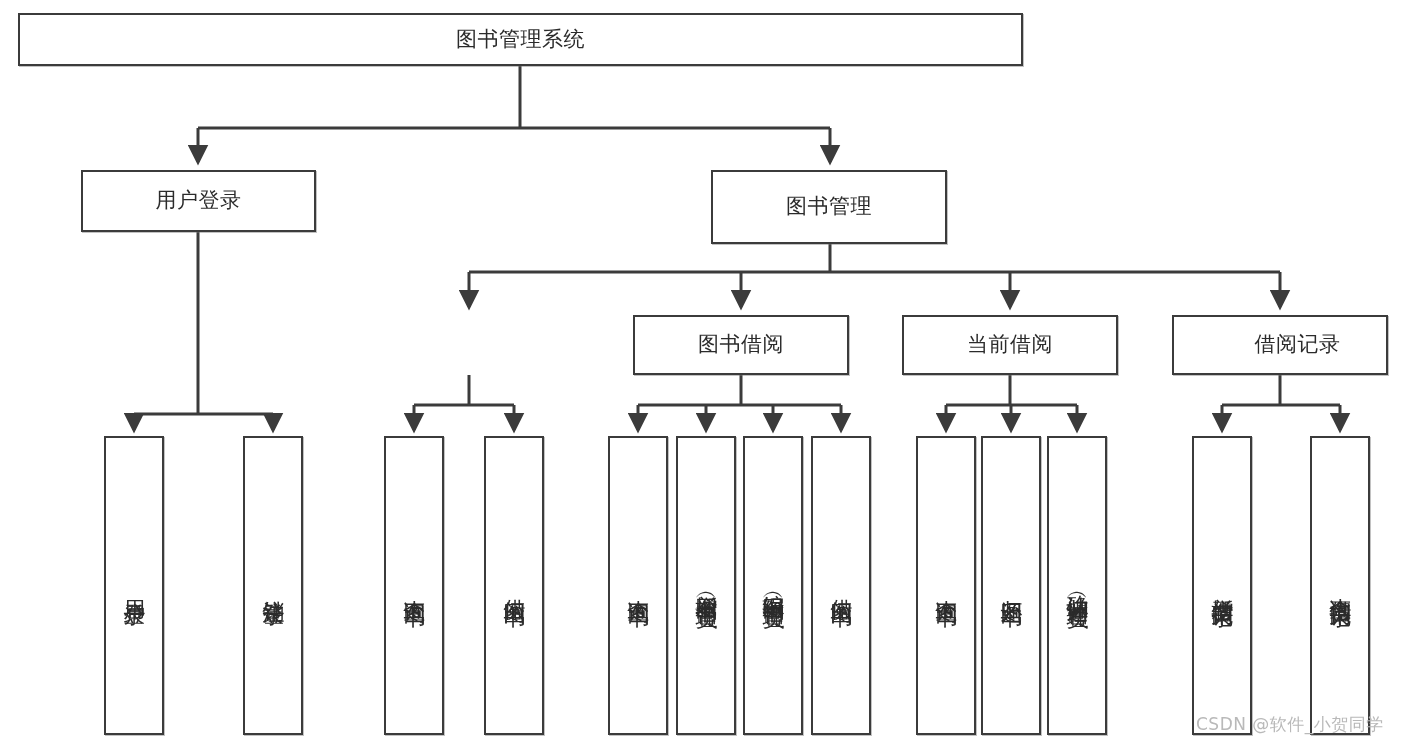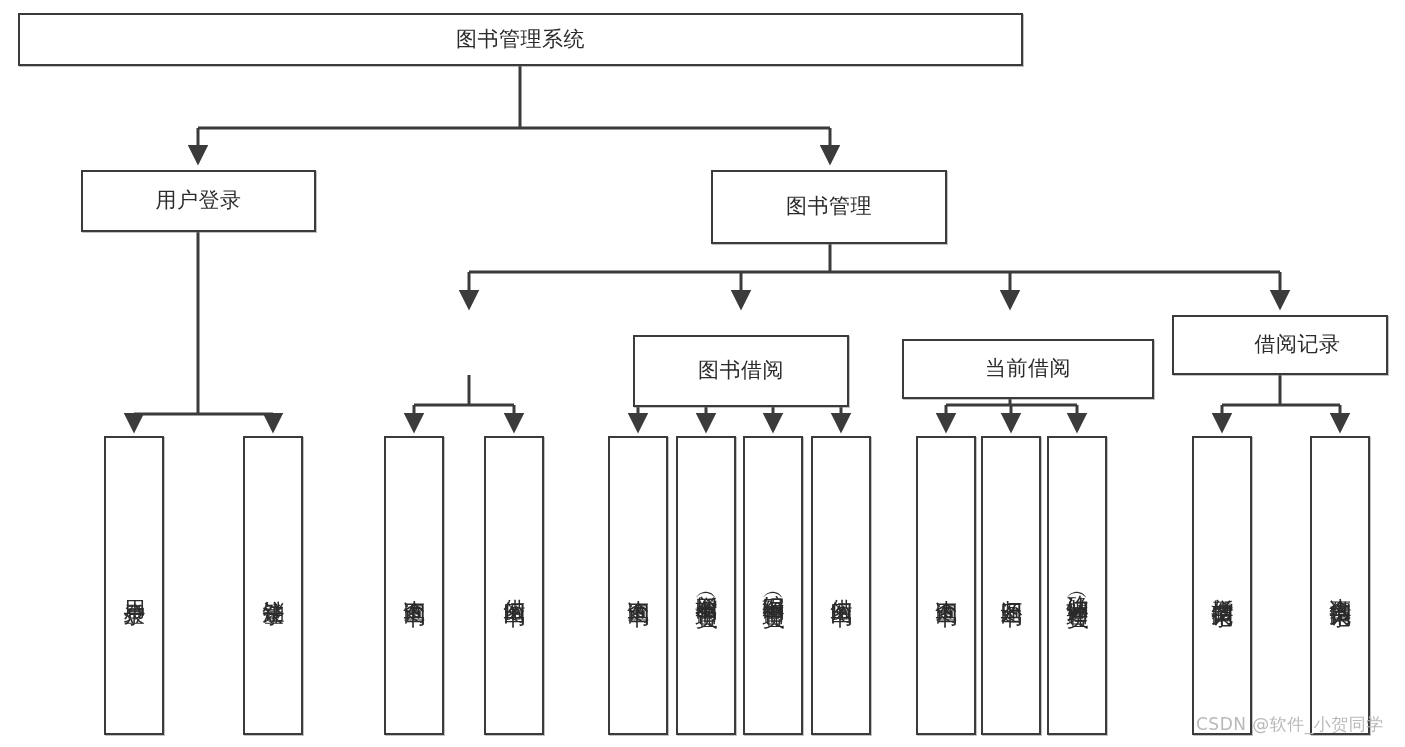--- a/index.html
+++ b/index.html
@@ -129,24 +129,24 @@
     <span class="node-label">图书管理系统</span>
   </div>
 
   <div class="node-box node-h" style="left:81px; top:170px; width:235px; height:62px;">
     <span class="node-label">用户登录</span>
   </div>
   <div class="node-box node-h" style="left:711px; top:170px; width:236px; height:74px;">
     <span class="node-label">图书管理</span>
   </div>
 
-  <div class="node-box node-h" style="left:633px; top:315px; width:216px; height:72px;margin-top:20px;">
+  <div class="node-box node-h" style="left:633px; top:315px; width:216px; height:60px;">
     <span class="node-label">图书借阅</span>
   </div>
-  <div class="node-box node-h" style="left:902px; top:315px; width:252px; height:60px;margin-top:24px;">
+  <div class="node-box node-h" style="left:902px; top:315px; width:216px; height:60px;">
     <span class="node-label">当前借阅</span>
   </div>
   <div class="node-box node-h" style="left:1172px; top:315px; width:216px; height:60px;padding-left:35px;">
     <span class="node-label">借阅记录</span>
   </div>
 
   <div class="node-box node-v" style="left:104px; top:436px; width:60px; height:299px;">
     <span class="node-label">用户登录</span>
   </div>
   <div class="node-box node-v" style="left:243px; top:436px; width:60px; height:299px;">

